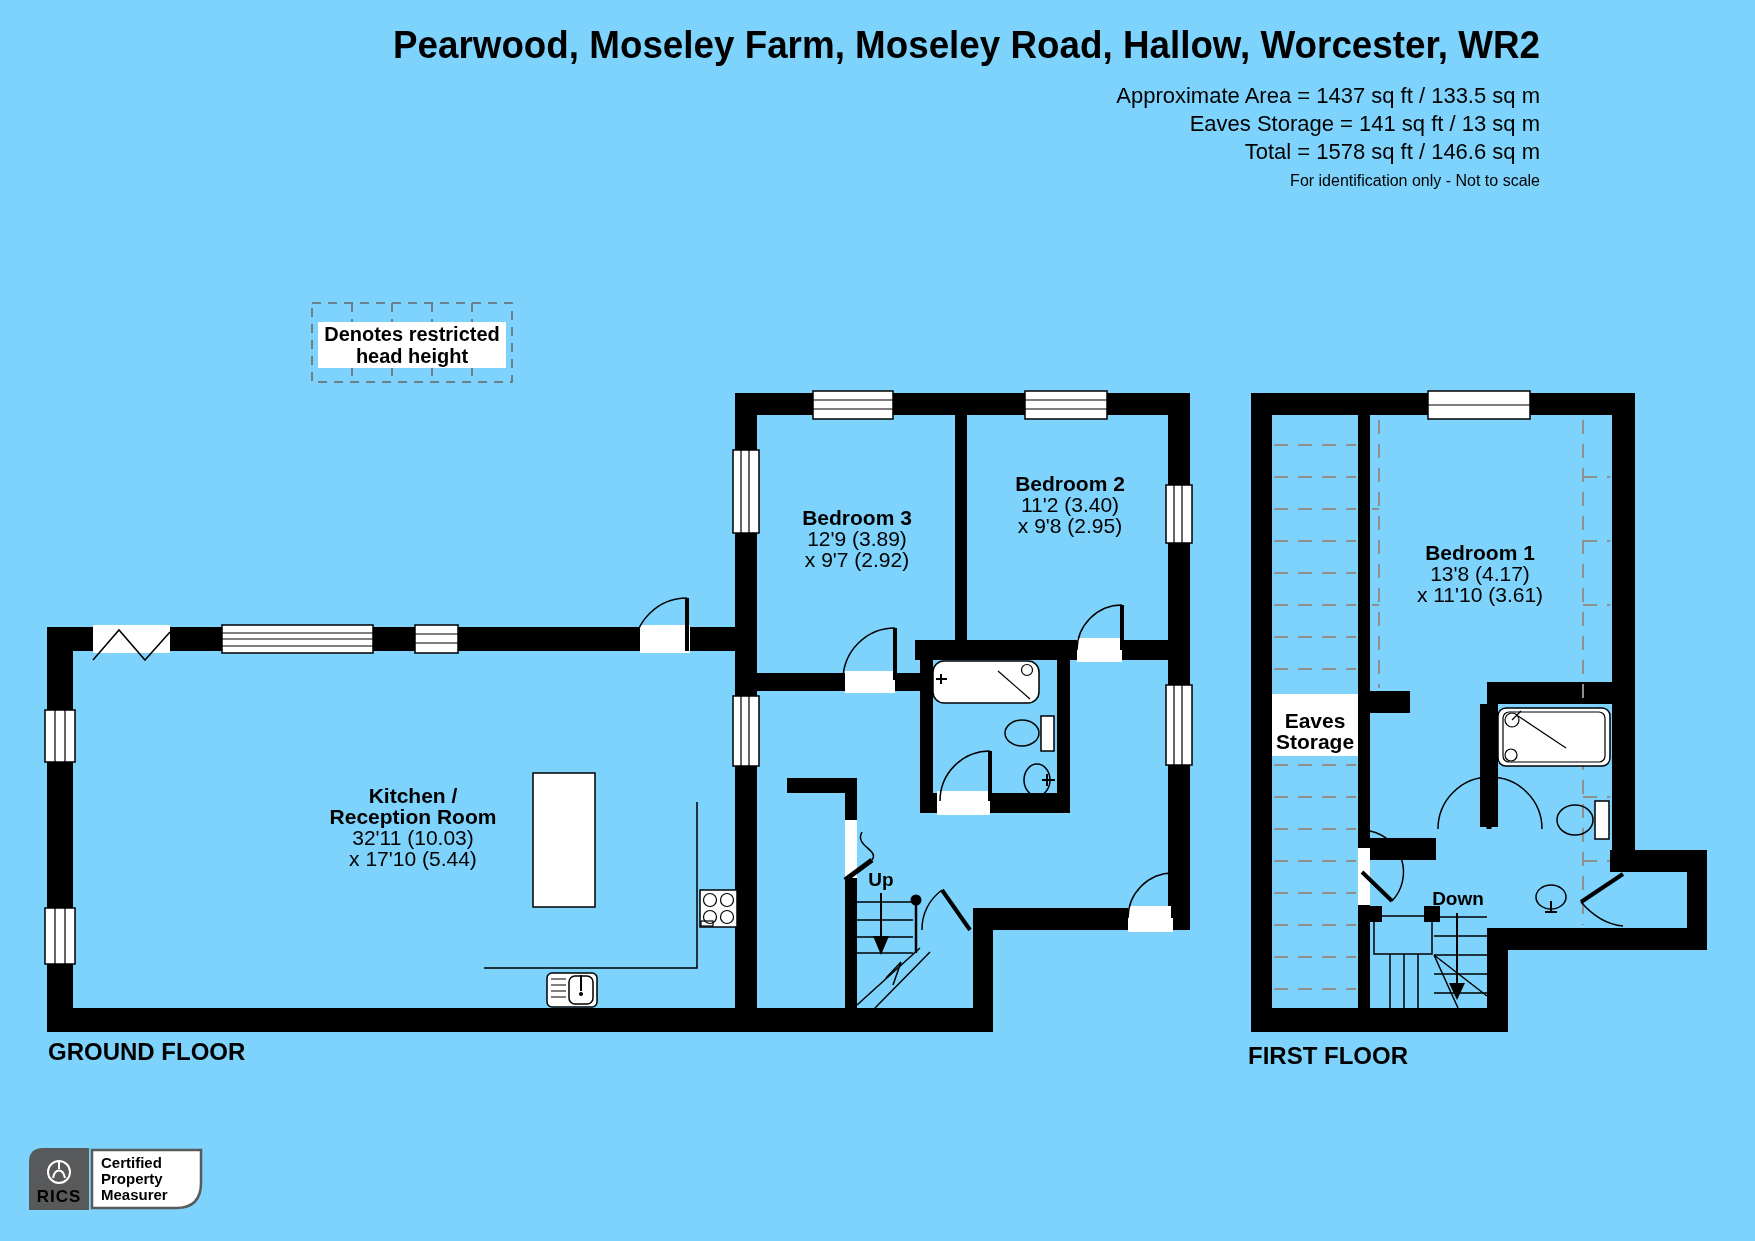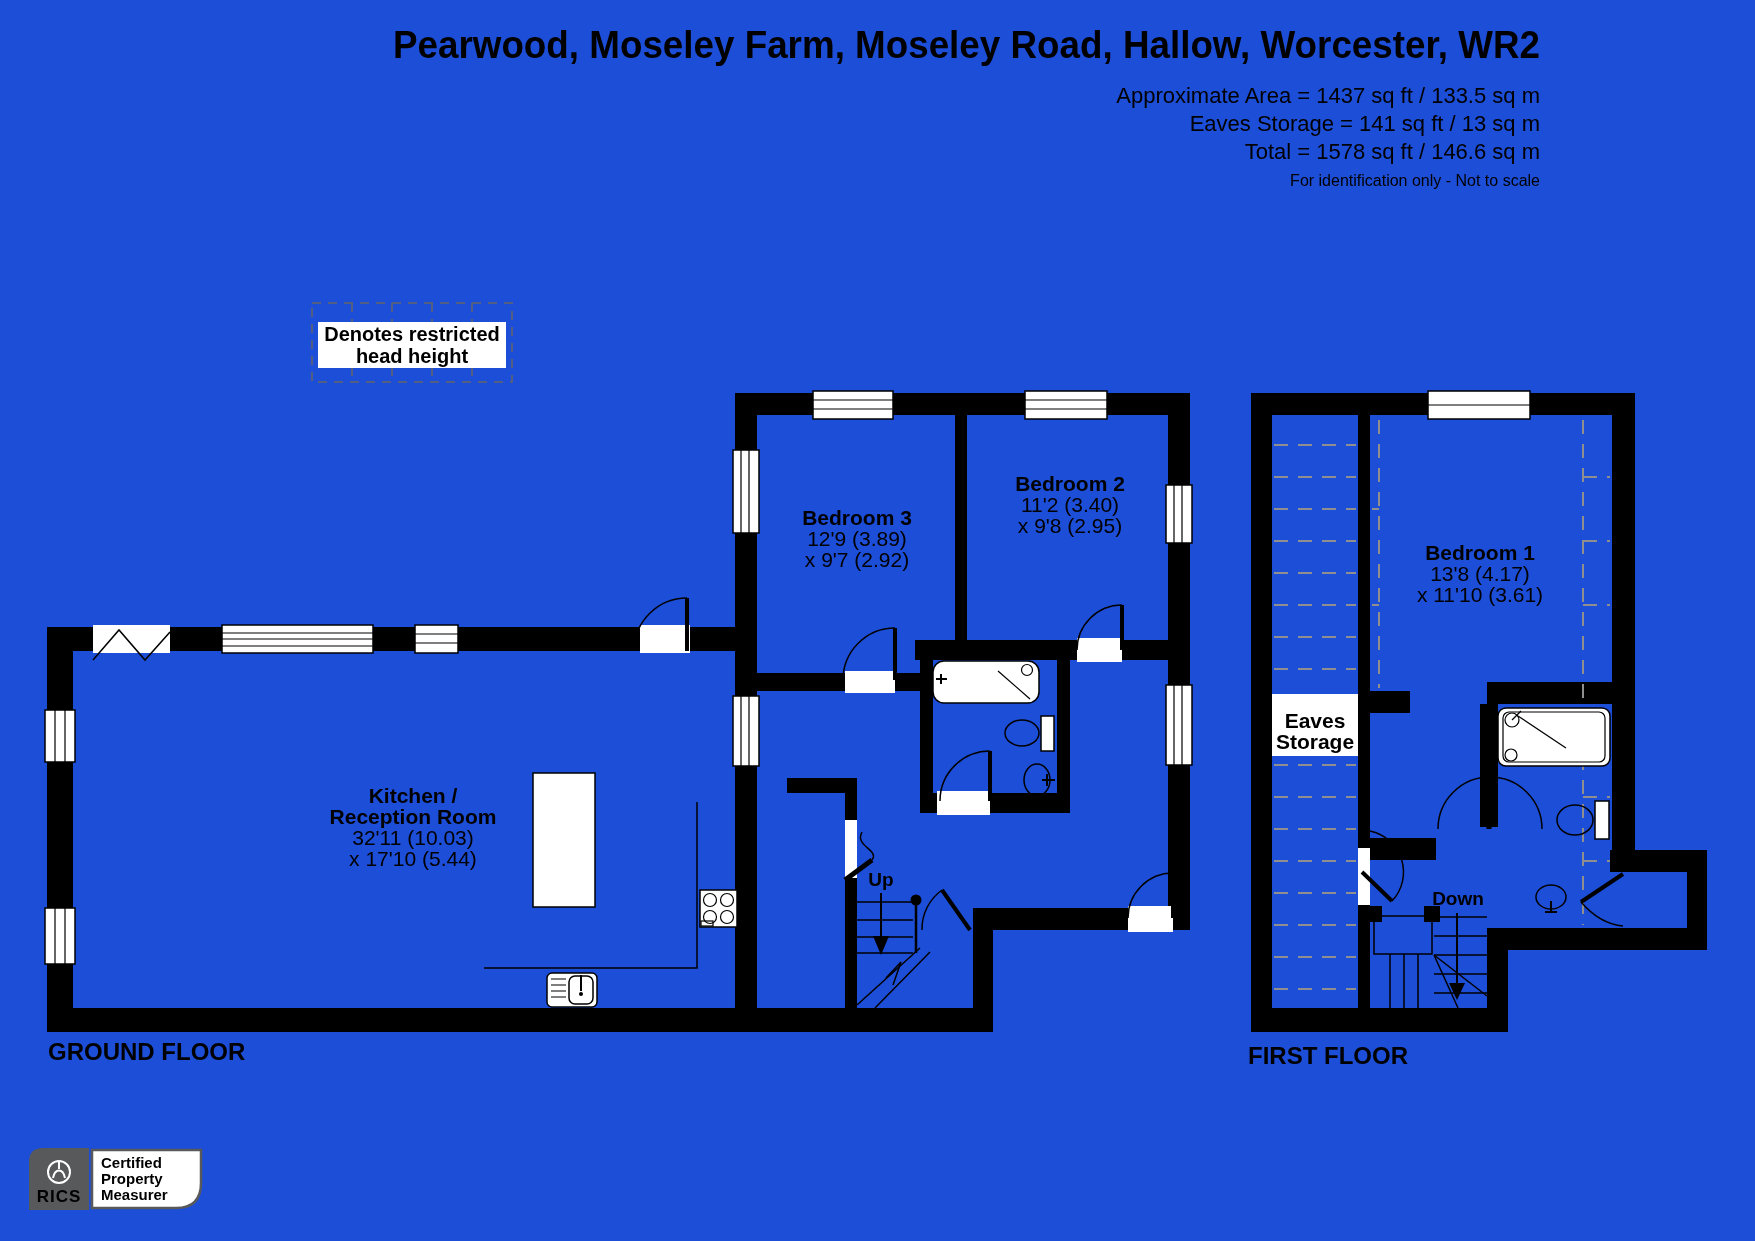--- a/index.html
+++ b/index.html
@@ -1,16 +1,16 @@
 <!DOCTYPE html>
 <html><head>
 <meta charset="utf-8">
 <style>
   html,body{margin:0;padding:0;background:#ffffff;}
-  .page{position:relative;width:1755px;height:1241px;background:#1d4ed8;overflow:hidden;
+  .page{position:relative;width:1755px;height:1241px;background:#7dd3fc;overflow:hidden;
         font-family:"Liberation Sans", sans-serif;}
   svg{position:absolute;inset:0;}
   text{fill:#000;font-family:"Liberation Sans", sans-serif;}
   .title{font-size:38px;font-weight:bold;}
   .hline{font-size:22px;}
   .hsmall{font-size:16px;}
   .room-name{font-size:21px;font-weight:bold;}
   .room-dim{font-size:21px;}
   .floor-label{font-size:24px;font-weight:bold;}
   .legend-t{font-size:20px;font-weight:bold;}

